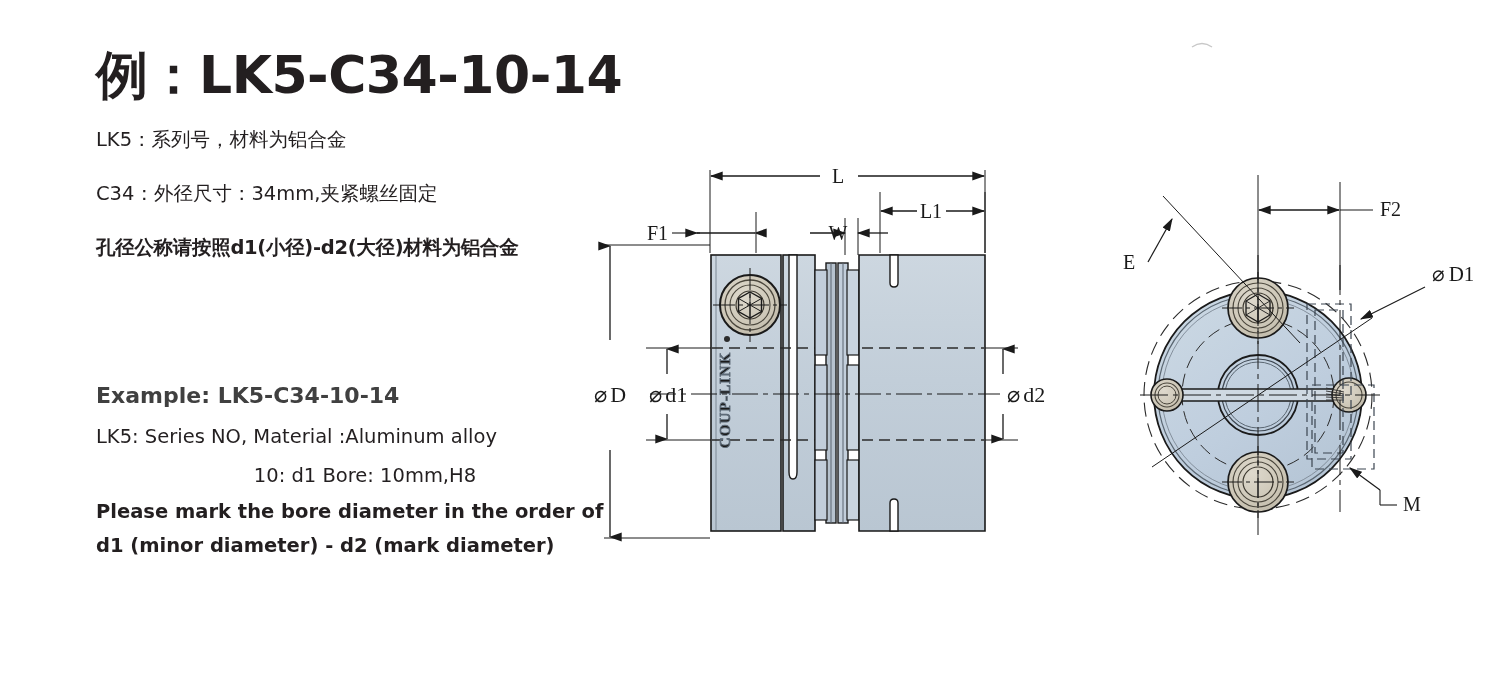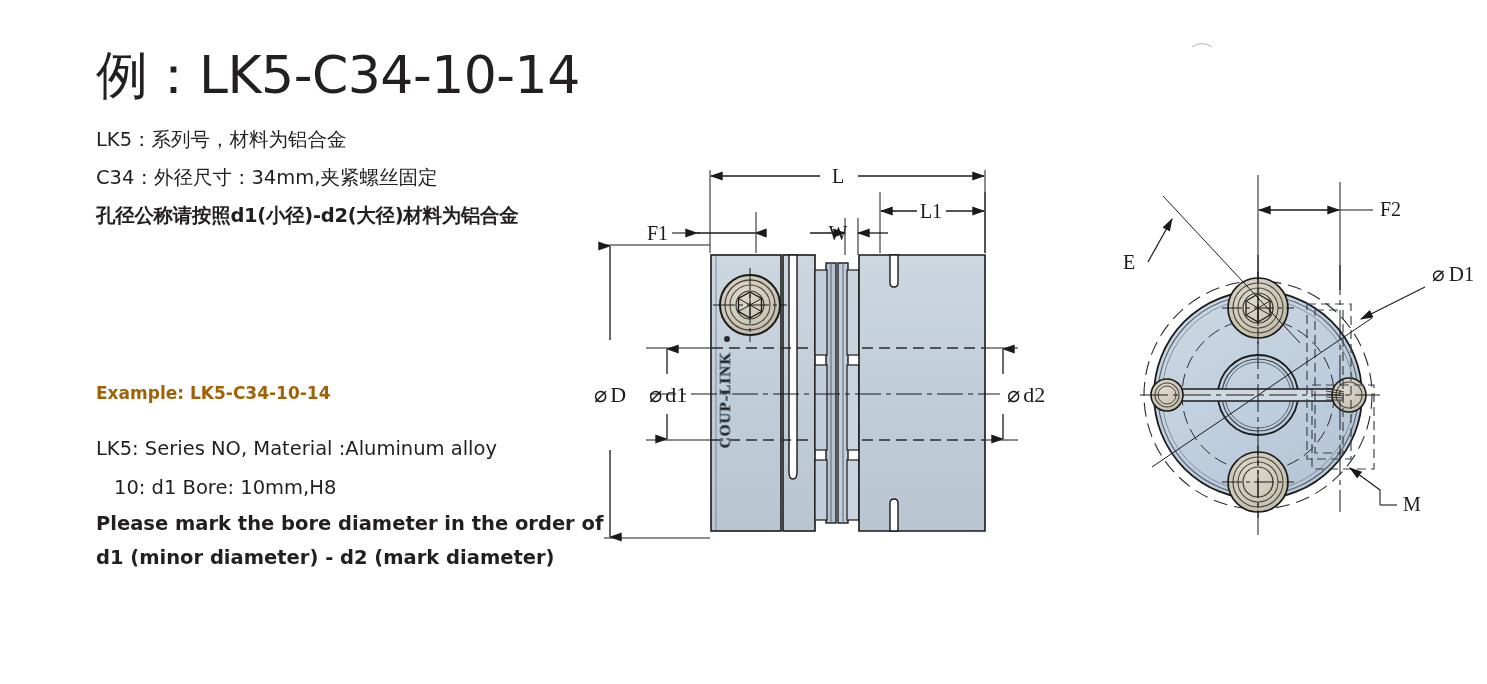--- a/index.html
+++ b/index.html
@@ -26,62 +26,63 @@
   
   .text-col {
     position: absolute;
     left: 96px;
     top: 48px;
     width: 520px;
   }
   .heading {
     font-family: "DejaVu Sans", "Liberation Sans", sans-serif;
     font-size: 52px;
-    font-weight: 400;
+    font-weight: 700;
     letter-spacing: -0.5px;
     line-height: 1.05;
     white-space: nowrap;
     color: #231f20;
   }
   .cn-lines {
     margin-top: 18px;
   }
   .cn-line {
     font-size: 19.5px;
     line-height: 38px;
     white-space: nowrap;
     color: #231f20;
     font-family: "DejaVu Sans", "Liberation Sans", sans-serif;
+    margin-top: 16px;
   }
   .cn-line.indent { padding-left: 18px; }
   .cn-line.bold { font-weight: 700; letter-spacing: -0.3px; }
 
   .en-block {
     position: absolute;
     left: 96px;
     top: 383px;
     width: 520px;
   }
   .en-title {
-    font-size: 17px;
+    font-size: 22px;
     font-weight: 700;
     line-height: 1.2;
     white-space: nowrap;
     font-family: "DejaVu Sans", "Liberation Sans", sans-serif;
-    color: #a16207;
-  }
-  .en-lines { margin-top: 26px; }
+    color: #404040;
+  }
+  .en-lines { margin-top: 8px; }
   .en-line {
     font-size: 19.5px;
     line-height: 39px;
     white-space: nowrap;
     font-family: "DejaVu Sans", "Liberation Sans", sans-serif;
     color: #231f20;
   }
-  .en-line.indent { padding-left: 18px; }
+  .en-line.indent { padding-left: 18px; text-align: center; }
   .en-line.bold { font-weight: 700; line-height: 34px; }
 
   
   .drawing {
     position: absolute;
     left: 0; top: 0;
     width: 1487px; height: 684px;
     pointer-events: none;
   }
   svg text {

